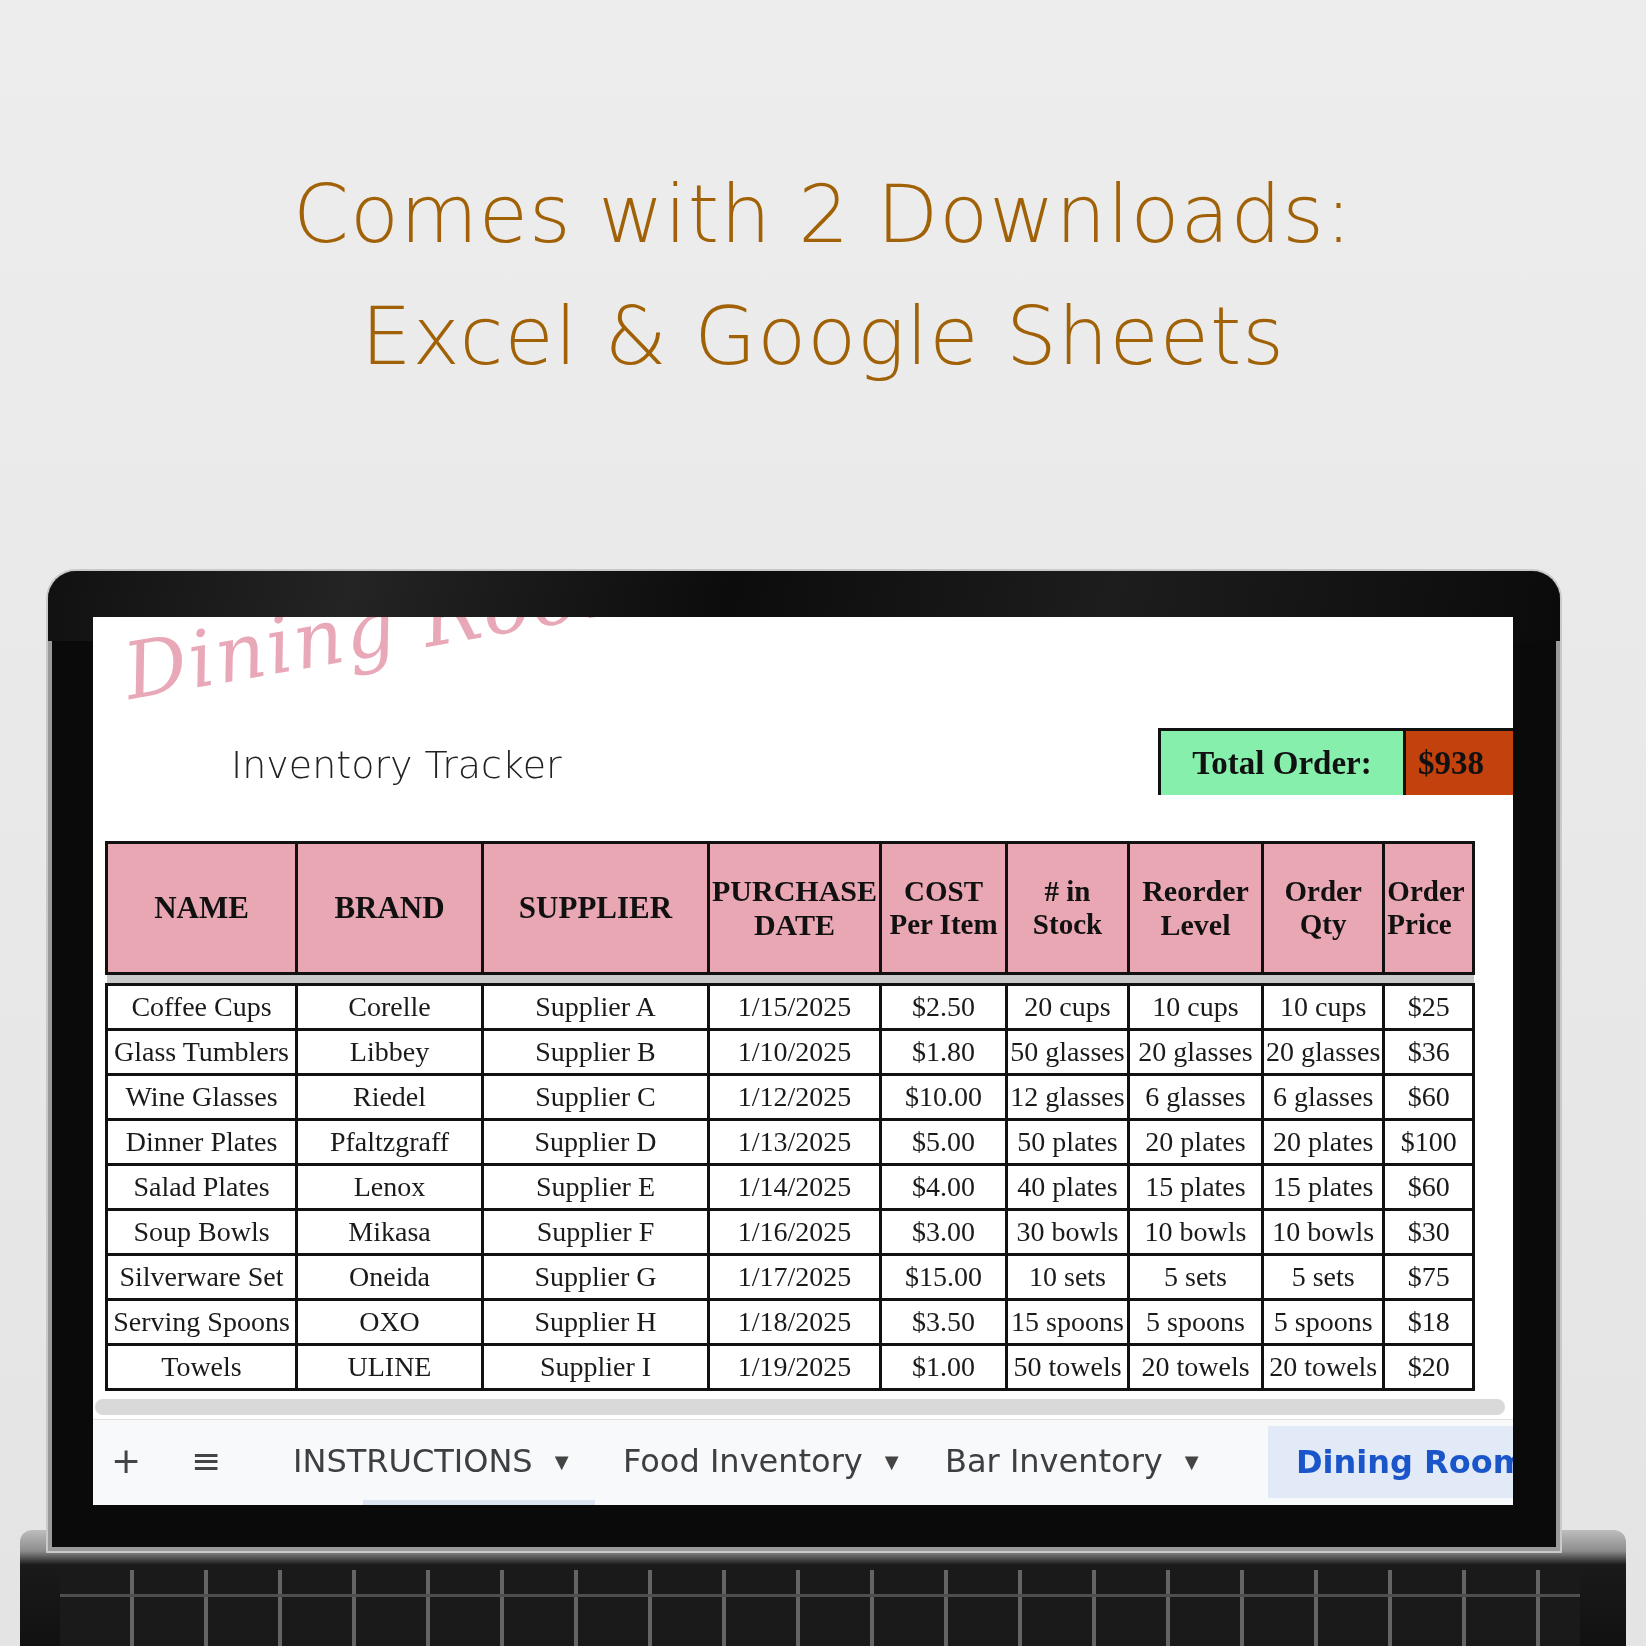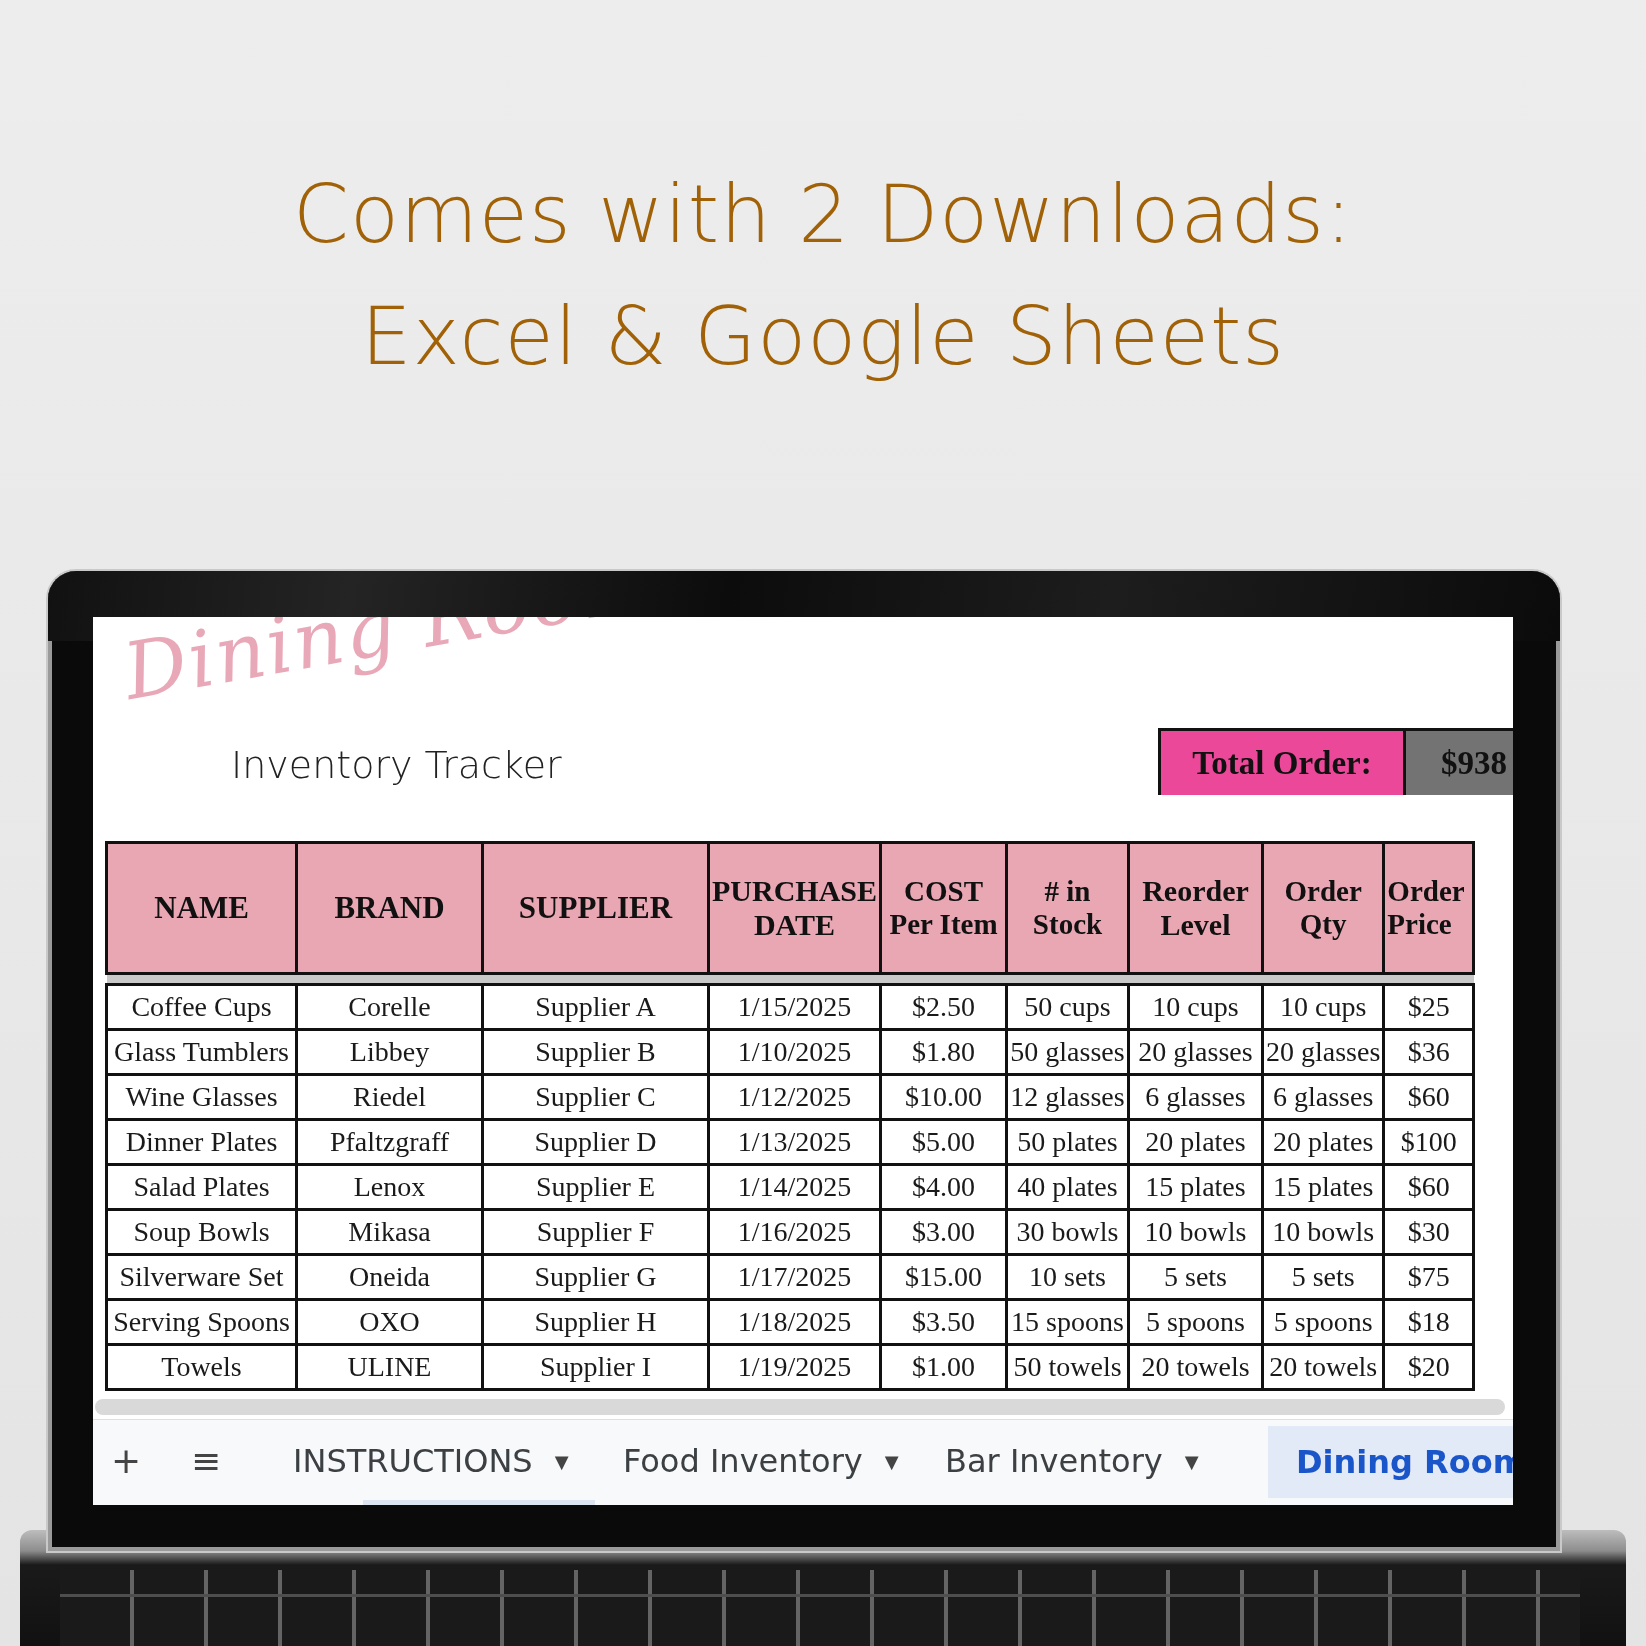--- a/index.html
+++ b/index.html
@@ -55,25 +55,25 @@
   }
   .title-sub {
     position: absolute; left: 138px; top: 126px; font-family: "DejaVu Sans", sans-serif;
     font-weight: 200; font-size: 38px; color: #222;
   }
   .total-box {
     position: absolute; left: 1065px; top: 111px; height: 64px; display: flex;
     border: 3px solid #111; border-bottom: none;
   }
   .total-label {
-    width: 242px; background: #ec4899; display: flex; align-items: center; justify-content: center;
+    width: 242px; background: #86efac; display: flex; align-items: center; justify-content: center;
     font-weight: bold; font-size: 33px; color: #111; border-right: 3px solid #111;
   }
   .total-value {
-    width: 100px; background: #737373; display: flex; align-items: center; padding-left: 35px;
+    width: 100px; background: #c2410c; display: flex; align-items: center; padding-left: 12px;
     font-weight: bold; font-size: 33px; color: #111; overflow: hidden; white-space: nowrap;
   }
 
   table.inv {
     position: absolute; left: 12px; top: 178px; border-collapse: collapse; table-layout: fixed; margin-top: 46px;
   }
   table.inv th {
     background: #e9a7b4; border: 3px solid #111; color: #111; font-weight: bold;
     height: 128px; padding: 0 2px; line-height: 1.15; overflow: hidden; white-space: nowrap;
   }
@@ -154,21 +154,21 @@
     <tbody>
       <tr class="gap">
           <td colspan="9"></td>
         </tr>
       <tr>
         <td>Coffee Cups</td>
           <td>Corelle</td>
           <td>Supplier A</td>
           <td>1/15/2025</td>
           <td>$2.50</td>
-          <td>50 cups</td>
+          <td>20 cups</td>
           <td>10 cups</td>
           <td>10 cups</td>
           <td>$25</td>
       </tr>
       <tr>
         <td>Glass Tumblers</td>
           <td>Libbey</td>
           <td>Supplier B</td>
           <td>1/10/2025</td>
           <td>$1.80</td>

